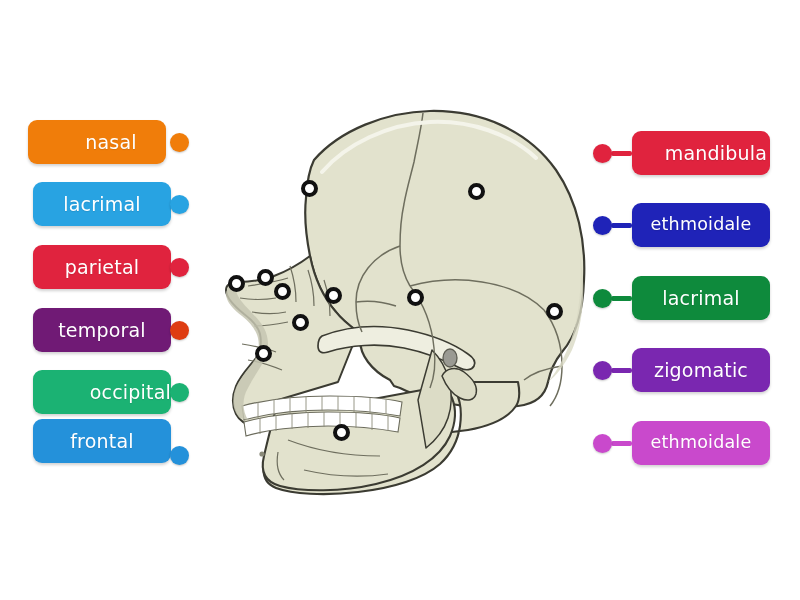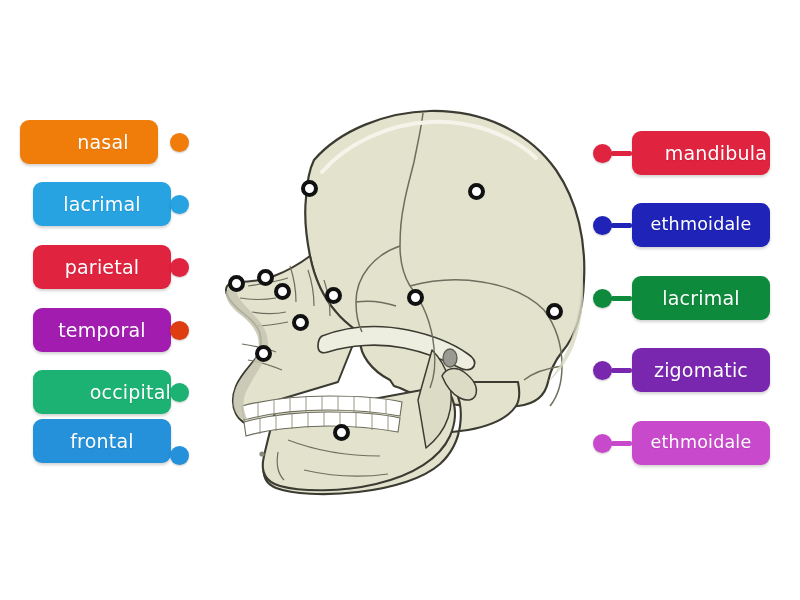--- a/index.html
+++ b/index.html
@@ -252,36 +252,36 @@
       <div class="hotspot" style="left: 273.5px; top: 282.5px;"></div>
       <div class="hotspot" style="left: 324.5px; top: 286.5px;"></div>
       <div class="hotspot" style="left: 406.5px; top: 288.5px;"></div>
       <div class="hotspot" style="left: 545.5px; top: 302.5px;"></div>
       <div class="hotspot" style="left: 291.5px; top: 313.5px;"></div>
       <div class="hotspot" style="left: 254.5px; top: 344.5px;"></div>
       <div class="hotspot" style="left: 332.5px; top: 423.5px;"></div>
     </div>
 
   <div id="left-col">
-      <div class="chip" style="left: 20px; top: 120px; background: rgb(240, 125, 10); padding-left: 28px;">
+      <div class="chip" style="left: 28px; top: 120px; background: rgb(240, 125, 10); padding-left: 28px;">
         <span class="chip-label">nasal</span>
       </div>
       <div class="stem" style="background: rgb(240, 125, 10); top: 139.5px; left: 171px; width: 16px;"></div>
       <div class="knob" style="background: rgb(240, 125, 10); top: 132.5px; left: 169.5px;"></div>
       <div class="chip" style="left: 33px; top: 182px; background: rgb(40, 163, 226);">
         <span class="chip-label">lacrimal</span>
       </div>
       <div class="stem" style="background: rgb(40, 163, 226); top: 201.5px; left: 171px; width: 16px;"></div>
       <div class="knob" style="background: rgb(40, 163, 226); top: 194.5px; left: 169.5px;"></div>
       <div class="chip" style="left: 33px; top: 245px; background: rgb(224, 35, 62);">
         <span class="chip-label">parietal</span>
       </div>
       <div class="stem" style="background: rgb(224, 35, 62); top: 264.5px; left: 171px; width: 16px;"></div>
       <div class="knob" style="background: rgb(224, 35, 62); top: 257.5px; left: 169.5px;"></div>
-      <div class="chip" style="left: 33px; top: 308px; background: #a21caf;">
+      <div class="chip" style="left: 33px; top: 308px; background: #701a75;">
         <span class="chip-label">temporal</span>
       </div>
       <div class="stem" style="background: rgb(222, 60, 17); top: 327.5px; left: 171px; width: 16px;"></div>
       <div class="knob" style="background: rgb(222, 60, 17); top: 320.5px; left: 169.5px;"></div>
       <div class="chip" style="left: 33px; top: 370px; background: rgb(27, 178, 115); justify-content: flex-end;">
         <span class="chip-label">occipital</span>
       </div>
       <div class="stem" style="background: rgb(27, 178, 115); top: 389.5px; left: 171px; width: 16px;"></div>
       <div class="knob" style="background: rgb(27, 178, 115); top: 382.5px; left: 169.5px;"></div>
       <div class="chip" style="left: 33px; top: 419px; background: rgb(36, 145, 218);">

